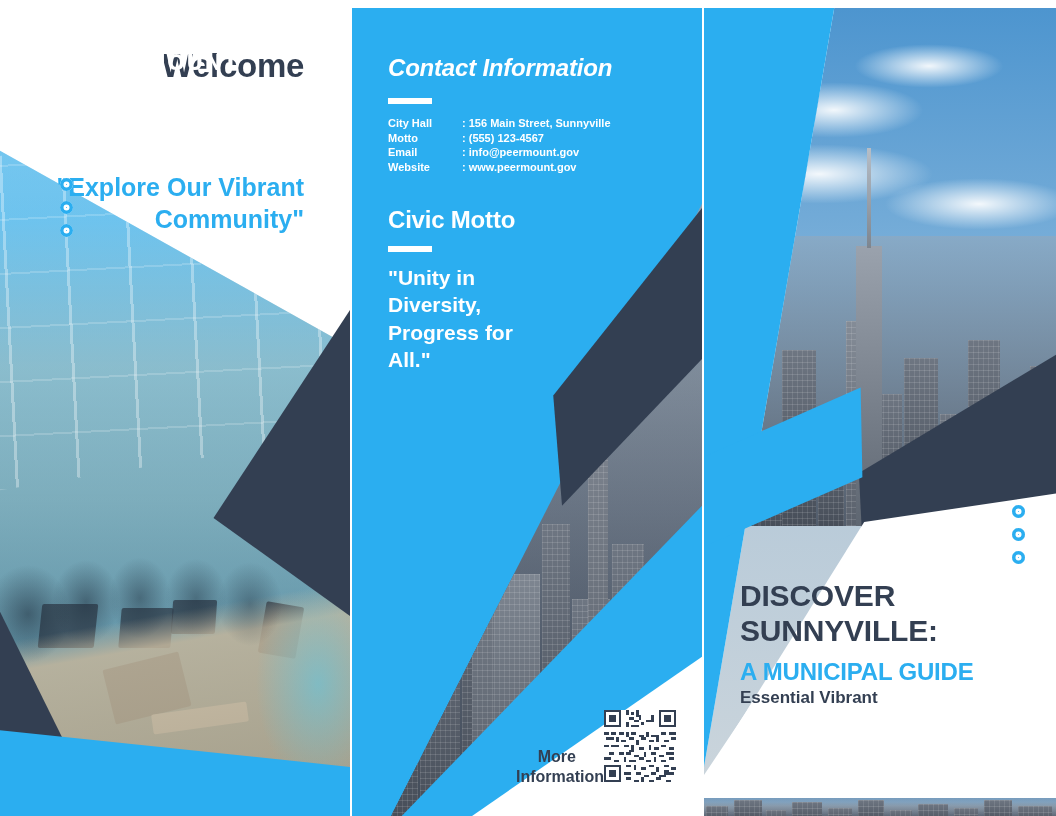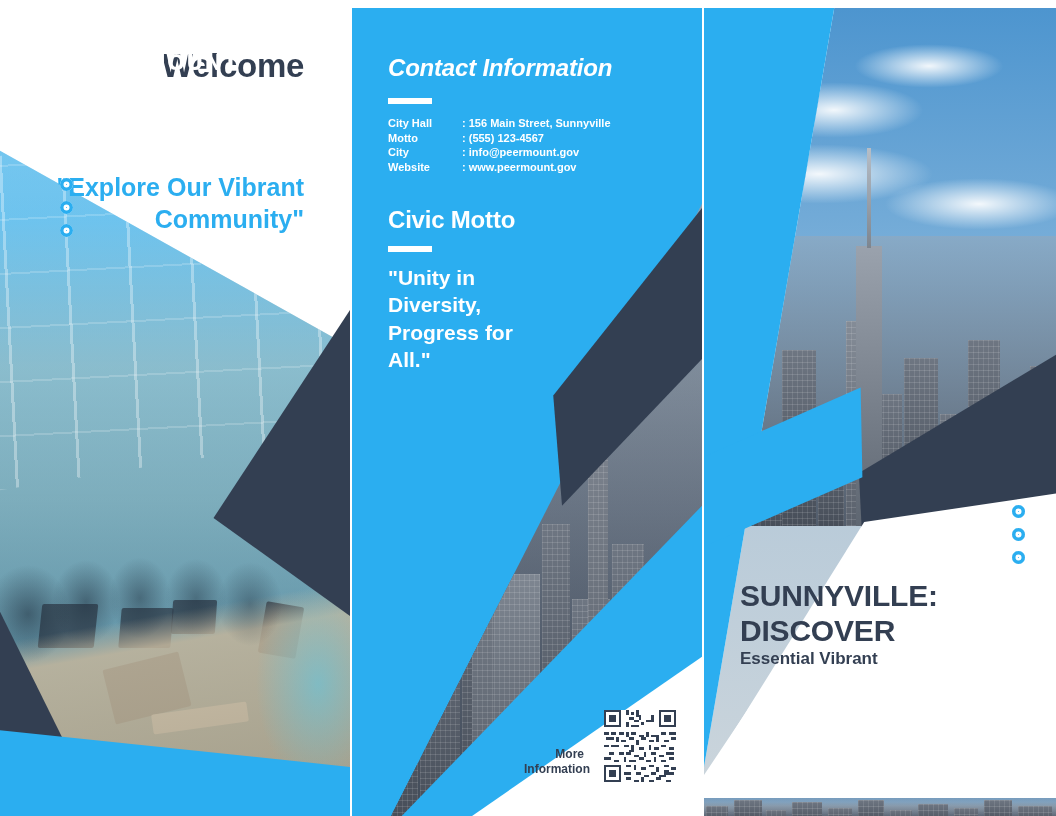--- a/index.html
+++ b/index.html
@@ -147,21 +147,21 @@
   }
   .t-sub{
     color:#2BAEF0; font-size:24px; font-weight:700; line-height:1.2; margin-top:10px; letter-spacing:-.2px;
   }
   .t-tag{
     color:#333F52; font-size:17px; font-weight:700; line-height:1.35; margin-top:18px;
   }
 
   .more-info{
     position:absolute; left:516px; top:739px; width:60px; z-index:40;
-    text-align:right; color:#333F52; font-size:12px; font-weight:700; line-height:1.25;margin-left:8px;
+    text-align:right; color:#333F52; font-size:16px; font-weight:700; line-height:1.25;
   }
   .qr{
     position:absolute; left:604px; top:702px; width:72px; height:72px; z-index:40;
   }
 </style>
 </head>
 <body>
 
 <div class="brochure">
 
@@ -227,21 +227,21 @@
                 clip-path:polygon(100% 61%, 100% 79.5%, 31% 100%, 12% 100%);"></div>
 
     <h2 class="mid-h" style="top:46px;font-style:italic;">Contact Information</h2>
     <div class="mid-rule" style="top:90px;"></div>
 
     <div class="contact-table">
       <span>City Hall</span>
       <span>: 156 Main Street, Sunnyville</span>
       <span>Motto</span>
       <span>: (555) 123-4567</span>
-      <span>City</span>
+      <span>Email</span>
       <span>: info@peermount.gov</span>
       <span>Website</span>
       <span>: www.peermount.gov</span>
     </div>
 
     <h2 class="mid-h" style="top:198px;">Civic Motto</h2>
     <div class="mid-rule" style="top:238px;"></div>
     <div class="motto">"Unity in Diversity, Progress for All."</div>
 
     <div class="more-info" style="left:164px; top:739px;">More Information</div>
@@ -425,20 +425,21 @@
     <span class="logo-word">PEERMOUNT</span>
   </div>
 
   <div class="dots dots-right">
     <span class="dot"></span>
     <span class="dot"></span>
     <span class="dot"></span>
   </div>
 
   <div class="title-block">
+    <div class="t-main">DISCOVER</div>
     <div class="t-main">SUNNYVILLE:</div>
-    <div class="t-main">DISCOVER</div>
+    <div class="t-sub">A MUNICIPAL GUIDE</div>
     <div class="t-tag" style="margin-top:0;">Essential Vibrant</div>
   </div>
 
   <div class="gap gap-1"></div>
   <div class="gap gap-2"></div>
 </div>
 
 </body></html>

